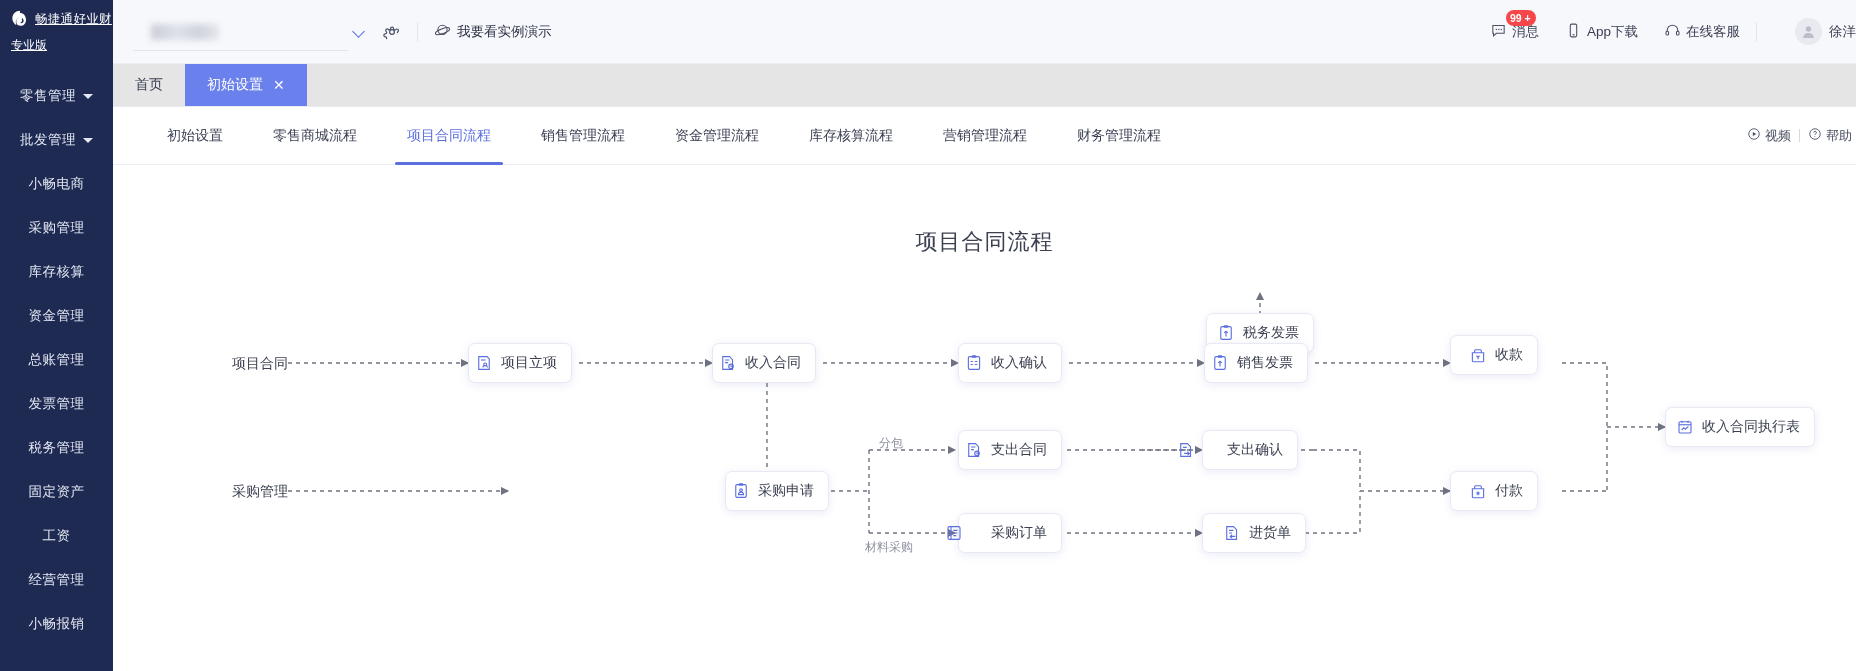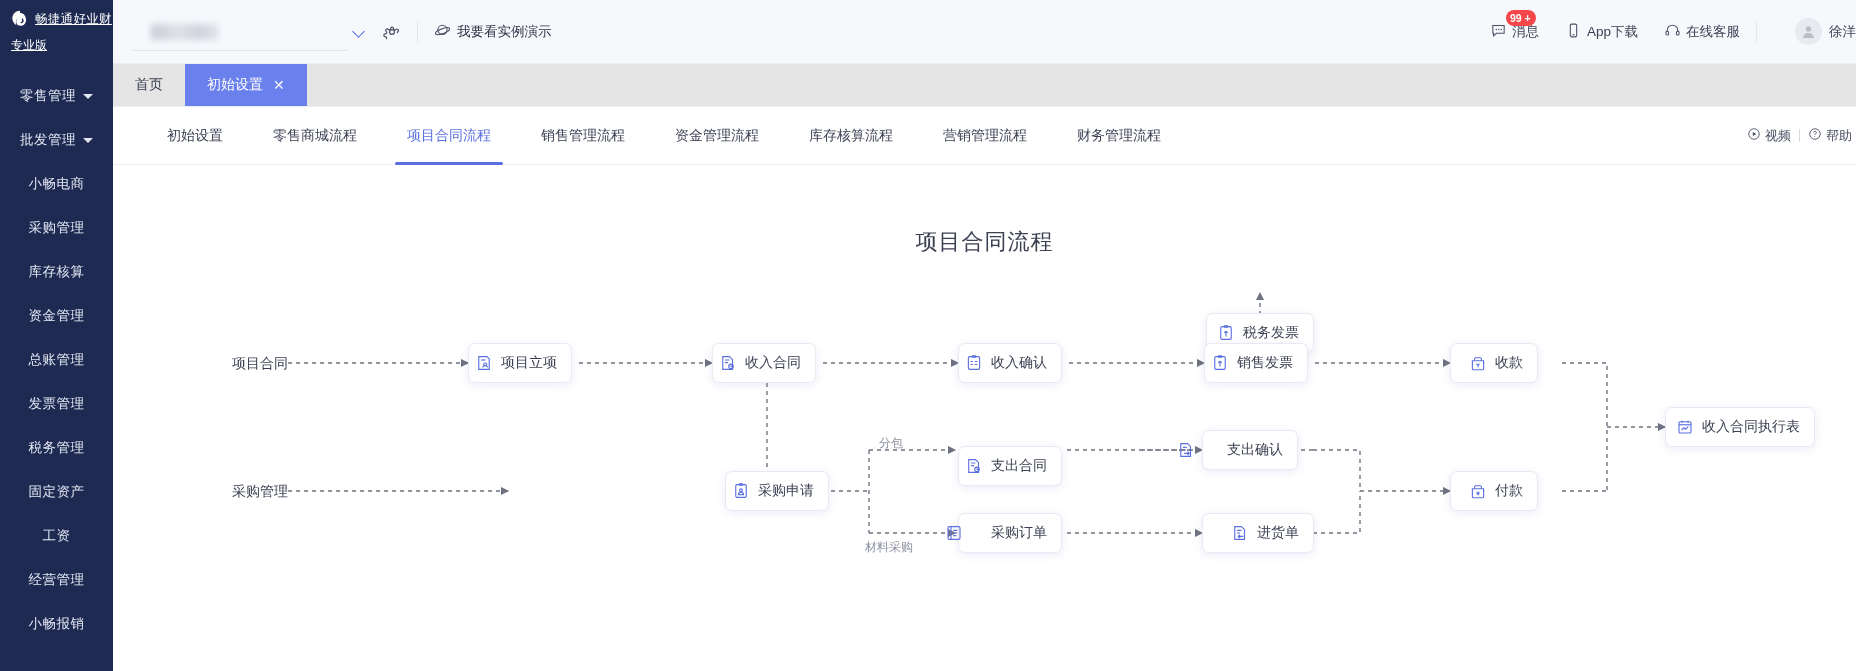--- a/index.html
+++ b/index.html
@@ -455,21 +455,21 @@
 
       <div class="node" style="left:1091px; top:178px; width:104px;">
         <svg class="node-icon" viewBox="0 0 24 24" fill="none" stroke="#5b6fe0" stroke-width="1.5">
           <rect x="5" y="3.5" width="14" height="17" rx="1.8"></rect>
           <rect x="9" y="1.8" width="6" height="3.2" rx="1" fill="#5b6fe0" stroke="none"></rect>
           <path d="M12 16.5V9.5M12 9.5l-2.3 2.3M12 9.5l2.3 2.3"></path>
         </svg>
         <span class="node-label">销售发票</span>
       </div>
 
-      <div class="node" style="left:1337px; top:178px; width:88px;">
+      <div class="node" style="left:1337px; top:170px; width:88px;">
         <svg class="node-icon" viewBox="0 0 24 24" fill="none" stroke="#5b6fe0" stroke-width="1.5">
           <path d="M4.5 9h15v10.5a1.5 1.5 0 0 1-1.5 1.5H6a1.5 1.5 0 0 1-1.5-1.5z"></path>
           <path d="M7.5 9V6.5a1.5 1.5 0 0 1 1.5-1.5h6a1.5 1.5 0 0 1 1.5 1.5V9"></path>
           <path d="M10 13l2 2 2-2M12 15v2.6"></path>
         </svg>
         <span class="node-label">收款</span>
       </div>
 
       <div class="node" style="left:1552px; top:242px; width:150px;">
         <svg class="node-icon" viewBox="0 0 24 24" fill="none" stroke="#5b6fe0" stroke-width="1.5">
@@ -484,21 +484,21 @@
       <div class="node" style="left:612px; top:306px; width:104px;">
         <svg class="node-icon" viewBox="0 0 24 24" fill="none" stroke="#5b6fe0" stroke-width="1.5">
           <rect x="5" y="3.5" width="14" height="17" rx="1.8"></rect>
           <rect x="9" y="1.8" width="6" height="3.2" rx="1" fill="#5b6fe0" stroke="none"></rect>
           <circle cx="12" cy="11" r="1.8"></circle>
           <path d="M8.6 16.8c0-1.9 1.5-3.1 3.4-3.1s3.4 1.2 3.4 3.1z"></path>
         </svg>
         <span class="node-label">采购申请</span>
       </div>
 
-      <div class="node" style="left:845px; top:281px; width:104px;">
+      <div class="node" style="left:845px; top:265px; width:104px;">
         <svg class="node-icon" viewBox="0 0 24 24" fill="none" stroke="#5b6fe0" stroke-width="1.5">
           <path d="M5 3.5h9l4 4v13H5z"></path>
           <path d="M8 8h6M8 11.5h4"></path>
           <circle cx="16" cy="16.5" r="3"></circle>
           <path d="M16 15v1.6l1 .8"></path>
         </svg>
         <span class="node-label">支出合同</span>
       </div>
 
       <div class="node" style="left:1089px; top:265px; width:96px;gap:32px;">
@@ -512,21 +512,21 @@
 
       <div class="node" style="left:845px; top:348px; width:104px;gap:28px;">
         <svg class="node-icon" viewBox="0 0 24 24" fill="none" stroke="#5b6fe0" stroke-width="1.5">
           <rect x="4" y="3.5" width="16" height="17" rx="1.8"></rect>
           <path d="M8 3.5v17"></path>
           <path d="M11 8.5h5.5M11 12h5.5M11 15.5h4"></path>
         </svg>
         <span class="node-label">采购订单</span>
       </div>
 
-      <div class="node" style="left:1089px; top:348px; width:112px;padding-left:32px;">
+      <div class="node" style="left:1089px; top:348px; width:104px;padding-left:32px;">
         <svg class="node-icon" viewBox="0 0 24 24" fill="none" stroke="#5b6fe0" stroke-width="1.5">
           <path d="M5 3.5h9l4 4v13H5z"></path>
           <path d="M8 8.5h6M8 12h4"></path>
           <path d="M16.5 16.5h-7M12 14.2l-2.4 2.3 2.4 2.3"></path>
         </svg>
         <span class="node-label">进货单</span>
       </div>
 
       <div class="node" style="left:1337px; top:306px; width:88px;">
         <svg class="node-icon" viewBox="0 0 24 24" fill="none" stroke="#5b6fe0" stroke-width="1.5">

